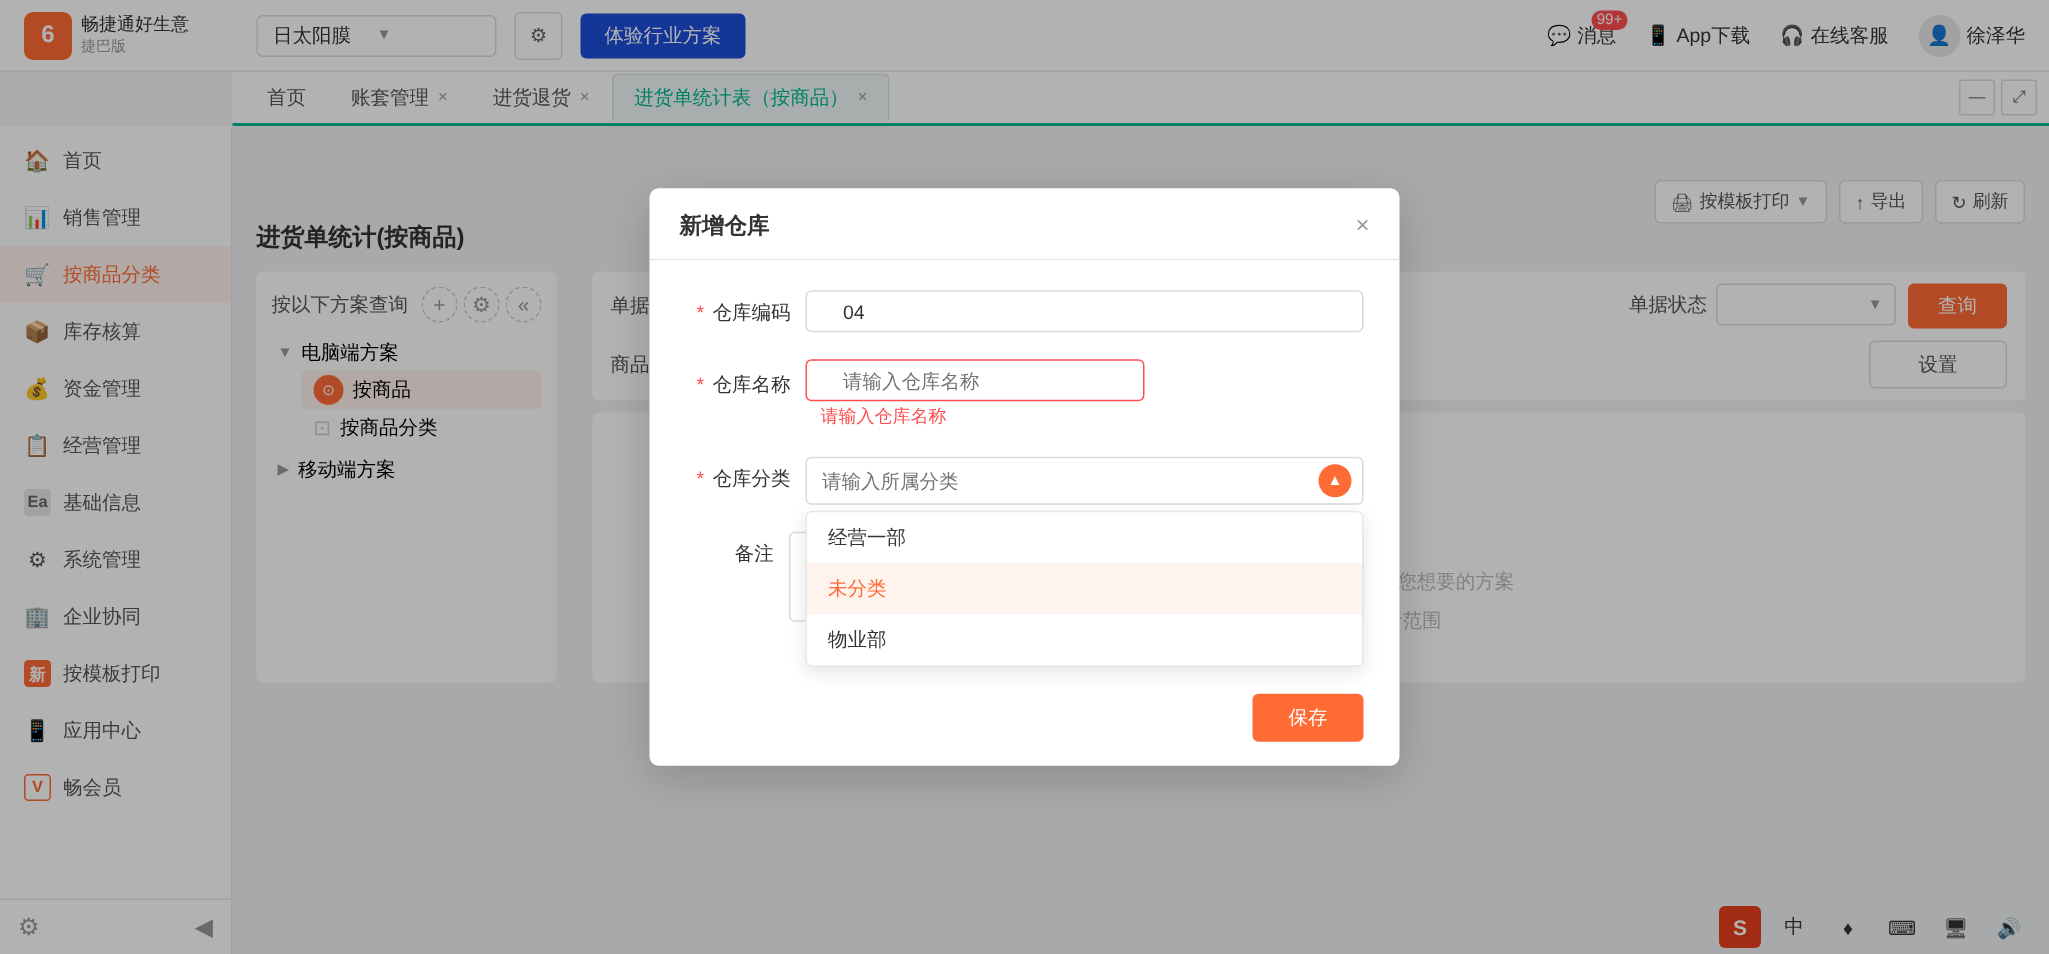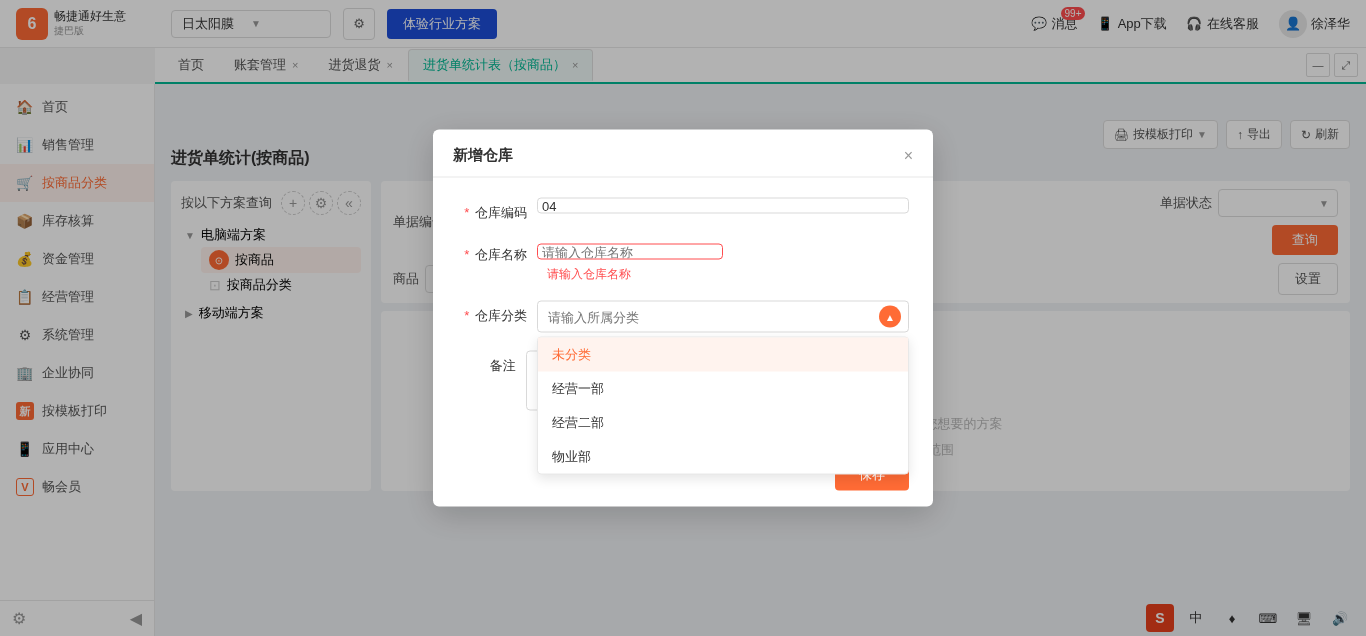--- a/index.html
+++ b/index.html
@@ -270,21 +270,21 @@
       border-radius: 4px;
       padding: 6px 20px;
       cursor: pointer;
       font-size: 13px;
     }
     .set-btn {
       background: #fff;
       color: #555;
       border: 1px solid #ddd;
       border-radius: 4px;
-      padding: 6px 16px;
+      padding: 6px 32px;
       cursor: pointer;
       font-size: 13px;
     }
 
     
     .overlay {
       position: fixed;
       top: 0; left: 0; right: 0; bottom: 0;
       background: rgba(0,0,0,0.3);
       z-index: 100;
@@ -336,24 +336,24 @@
       padding-top: 6px;
       text-align: right;
       padding-right: 10px;
     }
     .form-label .required {
       color: #ff4d4f;
       margin-right: 2px;
     }
     .form-input {
       flex: 1;
-      height: 16px;
+      height: 28px;
       border: 1px solid #d9d9d9;
       border-radius: 4px;
-      padding: 0 4px;
+      padding: 0 24px;
       font-size: 13px;
       color: #333;
       outline: none;
     }
     .form-input.error-border { border-color: #ff4d4f; }
     .error-msg {
       color: #ff4d4f;
       font-size: 12px;
       position: absolute;
       top: 36px;
@@ -587,20 +587,24 @@
       <span class="si-icon">📦</span>
       <span>库存核算</span>
     </div>
     <div class="sidebar-item">
       <span class="si-icon">💰</span>
       <span>资金管理</span>
     </div>
     <div class="sidebar-item">
       <span class="si-icon">📋</span>
       <span>经营管理</span>
+    </div>
+    <div class="sidebar-item">
+      <span class="si-icon" style="font-size:11px; font-weight:bold; color:#666; background:#e8e8e8; border-radius:3px; padding:1px 2px;">Ea</span>
+      <span>基础信息</span>
     </div>
     <div class="sidebar-item">
       <span class="si-icon">⚙</span>
       <span>系统管理</span>
     </div>
     <div class="sidebar-item">
       <span class="si-icon">🏢</span>
       <span>企业协同</span>
     </div>
     <div class="sidebar-item">
@@ -636,21 +640,21 @@
           <span>↑</span>
           <span>导出</span>
         </div>
         <div class="action-btn">
           <span>↻</span>
           <span>刷新</span>
         </div>
       </div>
     </div>
 
-    <div style="display:flex; gap:10px;">
+    <div style="display:flex; gap:24px;">
 
       <div style="width:200px; background:#fff; border-radius:4px; padding:10px;">
         <div class="panel-header-row">
           <span style="font-size:13px; color:#555;">按以下方案查询</span>
           <div style="display:flex; gap:4px;">
             <div class="scheme-badge">+</div>
             <div class="scheme-badge">⚙</div>
             <div class="scheme-badge">«</div>
           </div>
         </div>
@@ -685,21 +689,21 @@
               <span style="font-size:13px; color:#555; white-space:nowrap;">单据编号</span>
               <input class="filter-input" style="height: 28px; border: 1px solid rgb(221, 221, 221); border-radius: 4px; padding: 0px 8px; font-size: 13px; width: 120px;">
             </div>
             <div style="display:flex; align-items:center; gap:6px;">
               <span style="font-size:13px; color:#555; white-space:nowrap;">付款状态</span>
               <div style="height:28px; border:1px solid #ddd; border-radius:4px; padding:0 8px; font-size:13px; width:120px; background:#fff; display:flex; align-items:center; justify-content:space-between; cursor:pointer;">
                 <span style="color:#ccc;">···</span>
                 <span style="font-size:10px; color:#999;">▼</span>
               </div>
             </div>
-            <div style="margin-left:auto; display:flex; gap:8px; align-items:flex-end;flex-direction:column;">
+            <div style="margin-left:auto; display:flex; gap:8px; align-items:flex-start;">
               <div style="display:flex; align-items:center; gap:6px;">
                 <span style="font-size:13px; color:#555; white-space:nowrap;">单据状态</span>
                 <div style="height:28px; border:1px solid #ddd; border-radius:4px; padding:0 8px; font-size:13px; width:120px; background:#fff; display:flex; align-items:center; justify-content:space-between; cursor:pointer;">
                   <span style="color:#ccc;"></span>
                   <span style="font-size:10px; color:#999;">▼</span>
                 </div>
               </div>
               <button class="query-btn">查询</button>
             </div>
           </div>
@@ -766,23 +770,22 @@
     <div class="form-row" style="position:relative;">
       <div class="form-label">
         <span class="required">*</span>
         <span>仓库分类</span>
       </div>
       <div class="classify-wrapper">
         <input class="classify-input" placeholder="请输入所属分类" style="">
         <div class="classify-arrow">▲</div>
         
         <div class="dropdown-list">
+          <div class="dropdown-item">经营一部</div>
           <div class="dropdown-item selected">未分类</div>
-          <div class="dropdown-item">经营一部</div>
-          <div class="dropdown-item">经营二部</div>
           <div class="dropdown-item">物业部</div>
         </div>
       </div>
     </div>
 
     <div class="form-row">
       <div class="form-label">
         <span>备注</span>
       </div>
       <textarea class="note-input" style=""></textarea>

